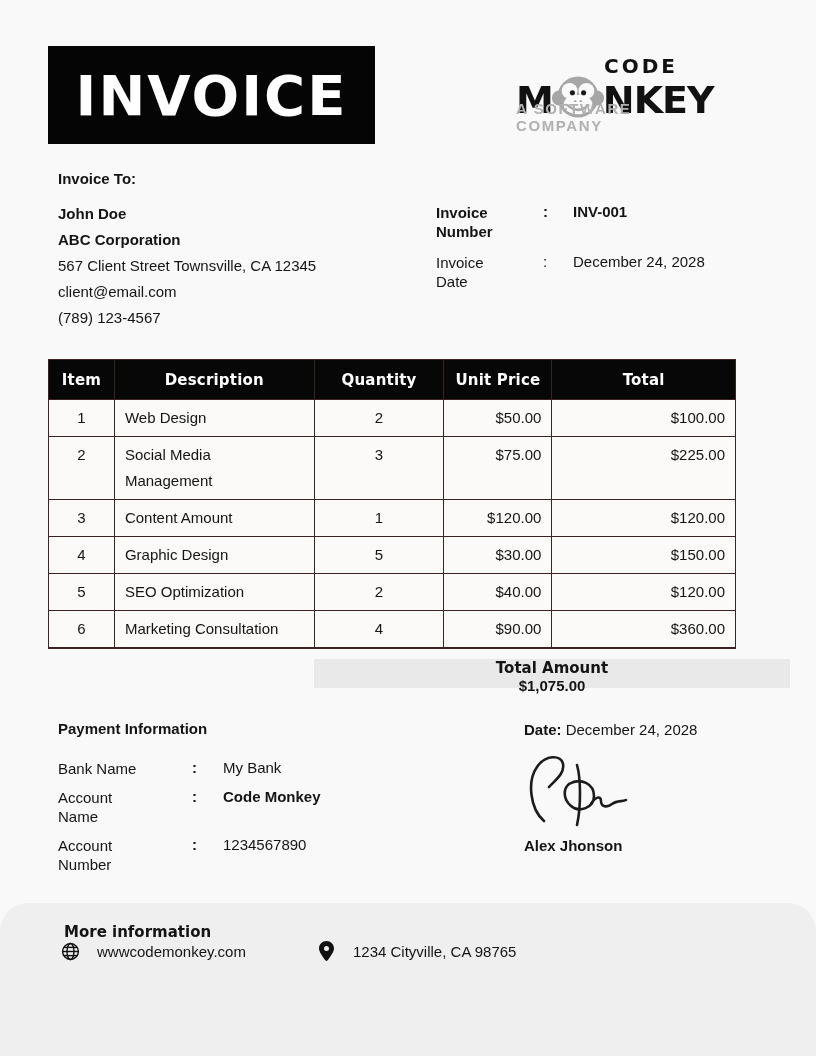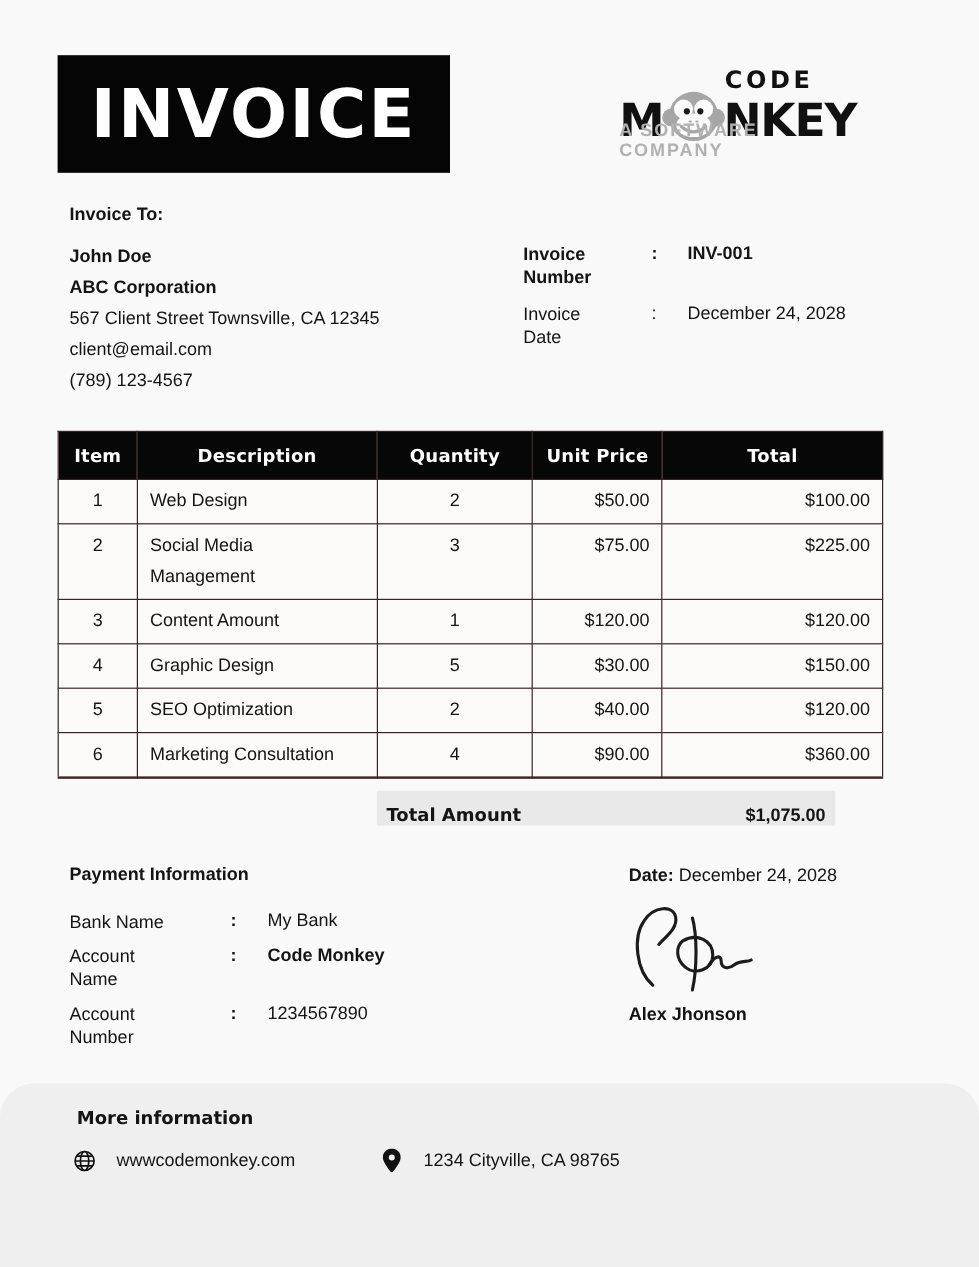--- a/index.html
+++ b/index.html
@@ -53,43 +53,43 @@
   .items-table td{
     background:var(--table-cell-bg,#fbfaf9);border:1px solid var(--table-border,#3b2424);
     padding:5px 10px;vertical-align:top;line-height:26px;}
   .items-table{border-bottom:2px solid var(--table-border,#3b2424);}
   .cell-item{text-align:center;}
   .cell-description{text-align:left;white-space:pre-line;}
   .cell-quantity{text-align:center;}
   .cell-unit_price{text-align:right;}
   .cell-total{text-align:right;}
 
-  .total-bar{margin:10px 0 0 266px;width:382px;height:29px;background:var(--total-row-bg,#e9e9e9);
-    display:flex;justify-content:space-between;align-items:flex-end;padding:0 8px;}
+  .total-bar{margin:10px 0 0 266px;width:476px;height:29px;background:var(--total-row-bg,#e9e9e9);
+    display:flex;justify-content:space-between;align-items:center;padding:0 8px;flex-direction:column;}
   .total-label{font-family:"DejaVu Sans",sans-serif;font-weight:700;}
   .total-value{font-weight:700;}
 
   
   .payment-sign{display:flex;margin-top:32px;}
   .payment{width:476px;padding-left:10px;}
   .payment-title{font-weight:700;margin-bottom:22px;}
   .pay-row{display:flex;margin-bottom:10px;}
   .pay-label{width:134px;white-space:pre-line;line-height:19px;}
   .pay-sep{width:31px;font-weight:700;}
   .pay-value{flex:1;}
   .sign-col{flex:1;}
   .sign-date{line-height:19px;}
   .signature-svg{display:block;margin:12px 0 0 0;}
   .signer{font-weight:700;margin-top:10px;}
 
   
   .footer{position:absolute;left:0;right:0;bottom:0;height:153px;
     background:var(--footer-bg,#efefef);border-radius:28px 28px 0 0;padding:20px 60px 0;}
   .footer-title{font-family:"DejaVu Sans",sans-serif;font-weight:700;margin-left:4px;}
-  .footer-items{display:flex;margin-top:16px;align-items:flex-start;}
+  .footer-items{display:flex;align-items:flex-start;}
   .footer-item{display:flex;align-items:center;width:256px;}
   .footer-icon{width:20px;height:20px;flex:0 0 20px;display:flex;align-items:center;justify-content:center;}
   .footer-text{margin-left:17px;}
 </style>
 </head>
 <body>
 
 <div class="content">
 
   <div class="header-row">

